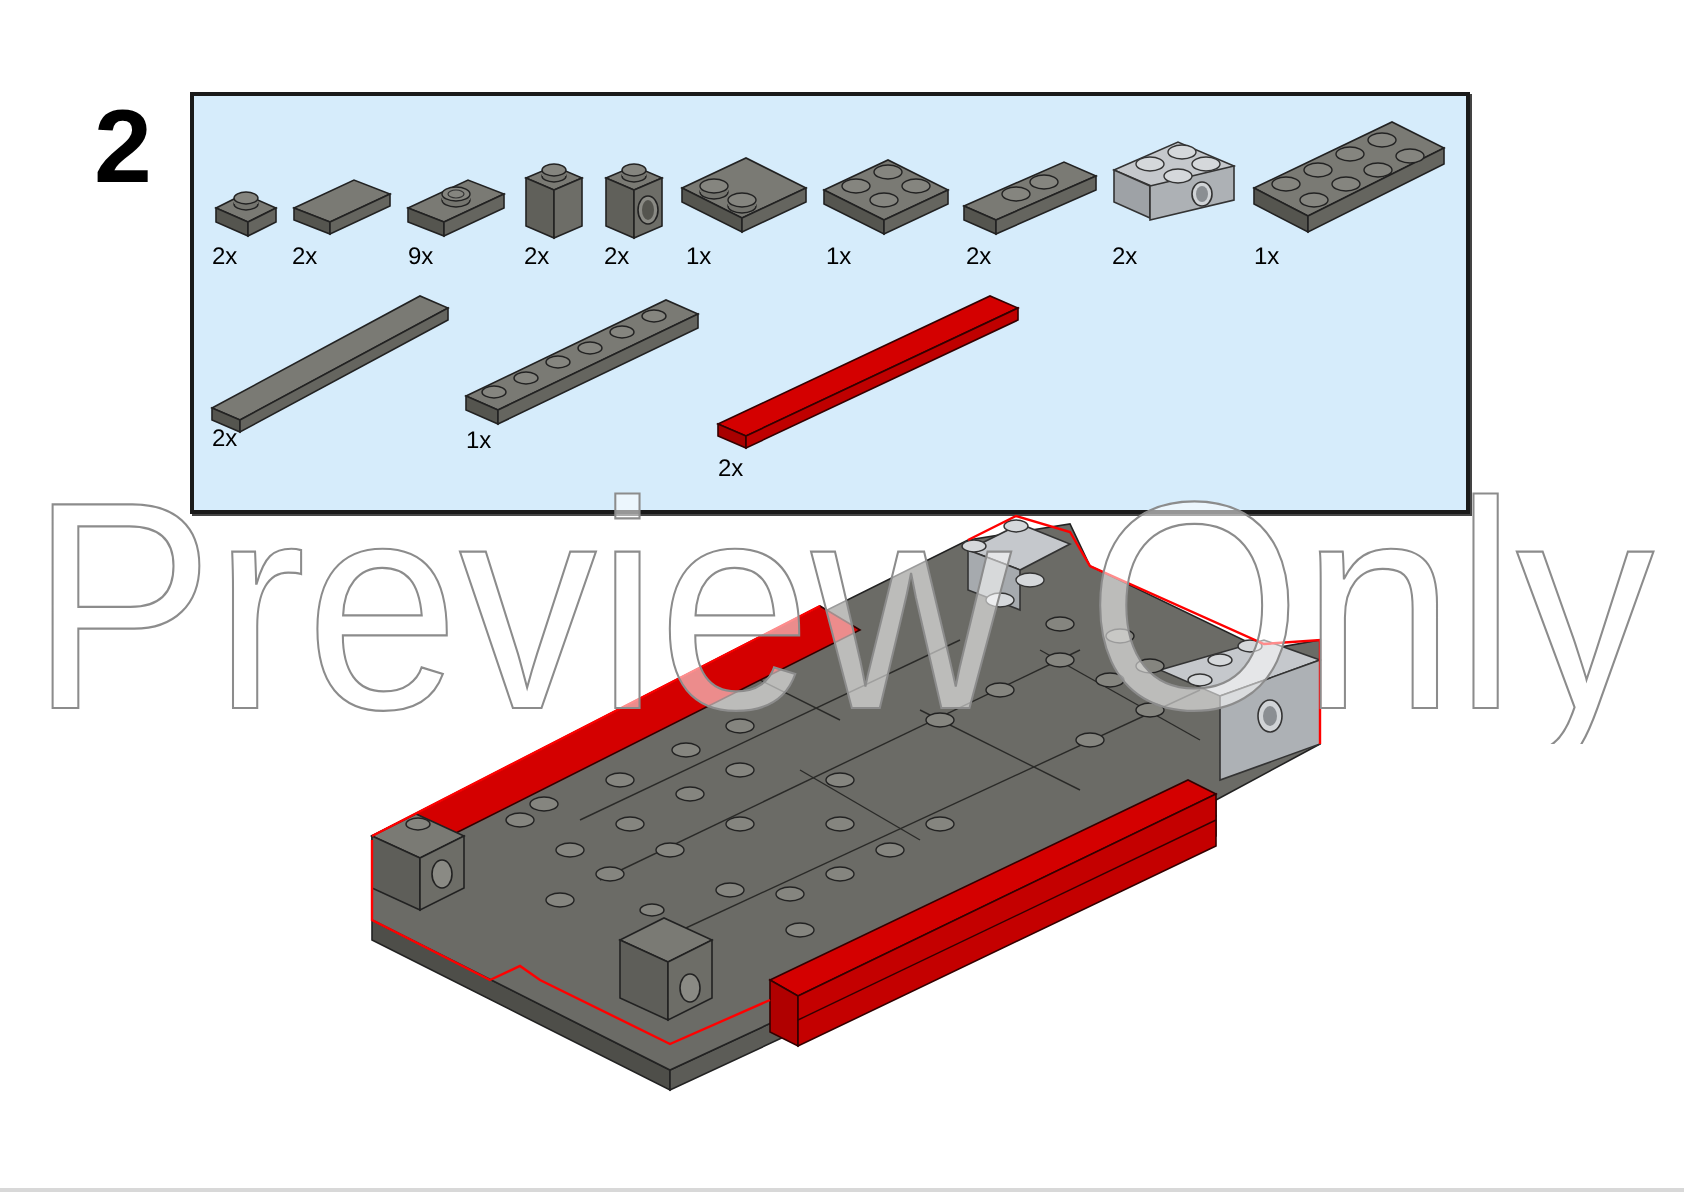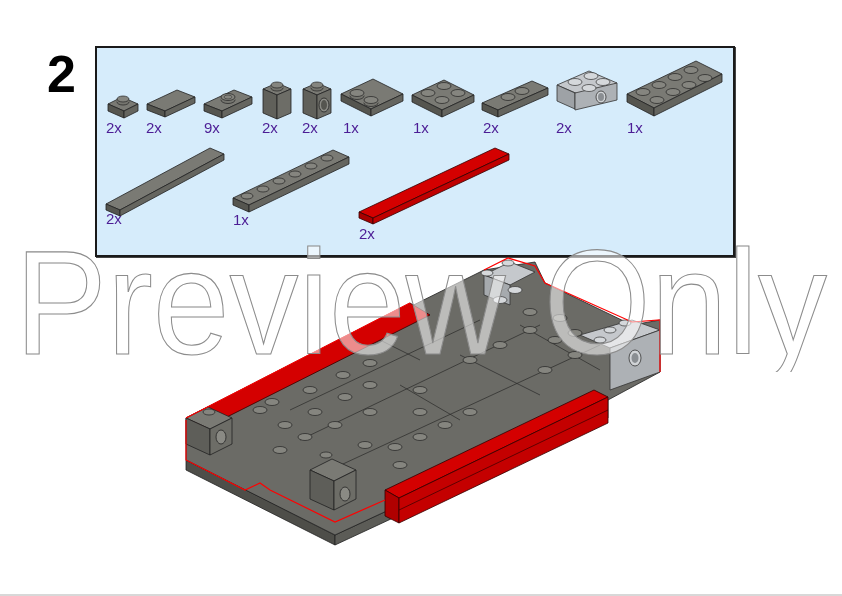--- a/index.html
+++ b/index.html
@@ -3,21 +3,21 @@
 <meta charset="utf-8">
 <style>
   html, body { margin:0; padding:0; }
   body { width:842px; height:596px; background:#ffffff; position:relative; overflow:hidden;
          font-family:"Liberation Sans", sans-serif; }
   .step-number { position:absolute; left:47px; top:44px; font-size:52px; font-weight:bold; color:#000; line-height:60px; }
   .parts-box { position:absolute; left:95px; top:46px; width:636px; height:207px; background:#d6ecfb;
                border:2px solid #1a1a1a; box-shadow:1px 1px 0 #444; }
   .part { position:absolute; }
   .part svg { position:absolute; left:0; top:0; overflow:visible; }
-  .qty { position:absolute; font-size:15px; color:#4c1d95; line-height:14px; }
+  .qty { position:absolute; font-size:12px; color:#000000; line-height:14px; }
   .model { position:absolute; left:0; top:0; width:842px; height:596px; }
   .watermark { position:absolute; left:0; top:222px; width:834px; height:150px; pointer-events:none; }
   .bottom-rule { position:absolute; left:0; top:594px; width:842px; height:2px; background:#d8d8d8; }
 </style>
 </head>
 <body>
 
 <div class="step-number">2</div>
 
 <div class="parts-box"></div>

